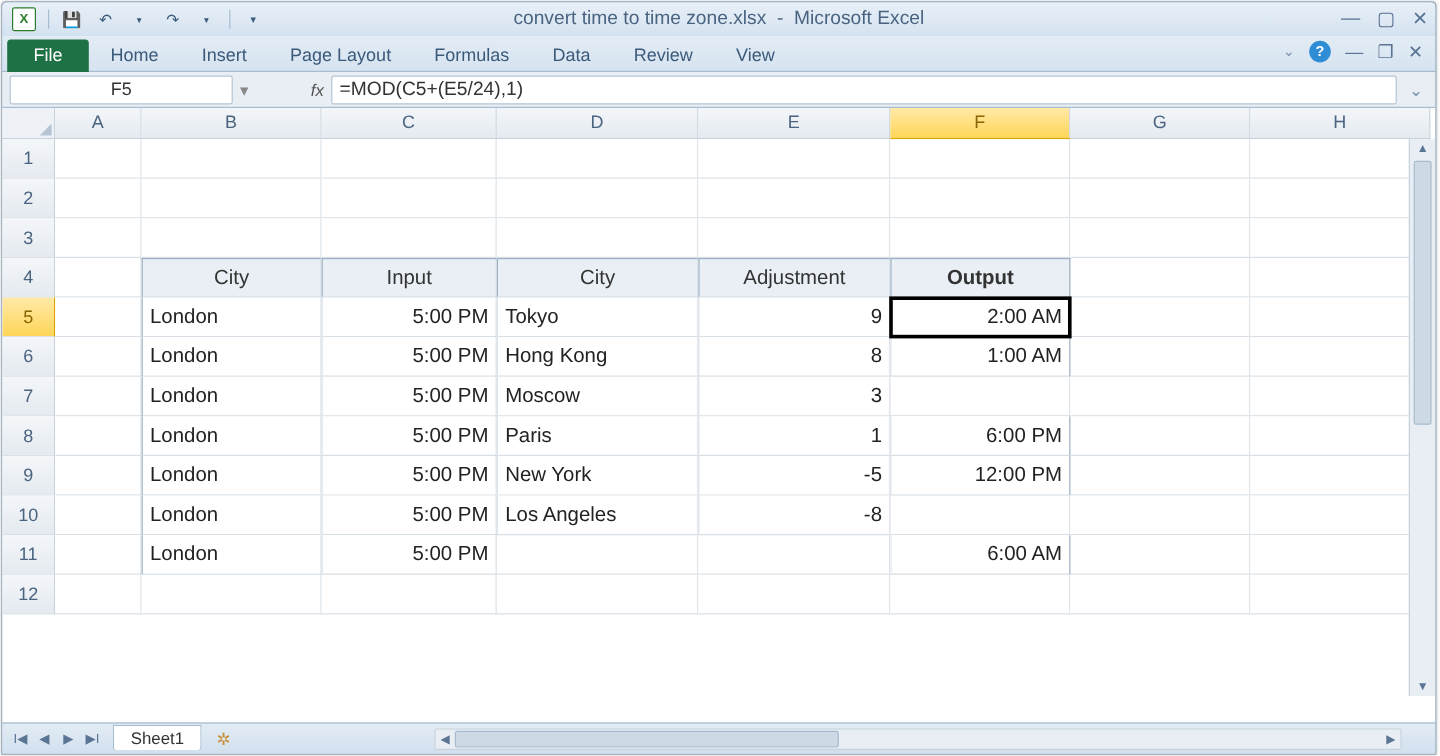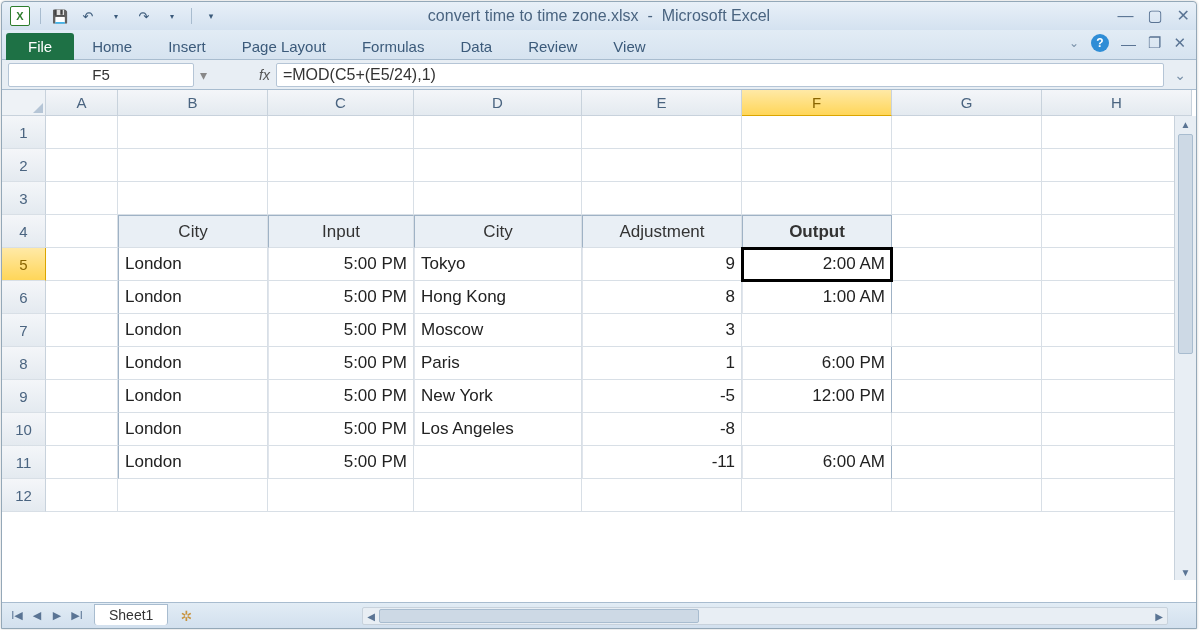--- a/index.html
+++ b/index.html
@@ -262,21 +262,20 @@
         <div class="gcell data-cell num" style="left: 222px; top: 264px; width: 146px; height: 33px;">5:00 PM</div>
         <div class="gcell data-cell" style="left: 368px; top: 264px; width: 168px; height: 33px;">New York</div>
         <div class="gcell data-cell num" style="left: 536px; top: 264px; width: 160px; height: 33px;">-5</div>
         <div class="gcell data-cell num data-right-border" style="left: 696px; top: 264px; width: 150px; height: 33px;">12:00 PM</div>
         <div class="gcell data-cell data-left-border" style="left: 72px; top: 297px; width: 150px; height: 33px;">London</div>
         <div class="gcell data-cell num" style="left: 222px; top: 297px; width: 146px; height: 33px;">5:00 PM</div>
         <div class="gcell data-cell" style="left: 368px; top: 297px; width: 168px; height: 33px;">Los Angeles</div>
         <div class="gcell data-cell num" style="left: 536px; top: 297px; width: 160px; height: 33px;">-8</div>
         <div class="gcell data-cell data-left-border" style="left: 72px; top: 330px; width: 150px; height: 33px;">London</div>
         <div class="gcell data-cell num" style="left: 222px; top: 330px; width: 146px; height: 33px;">5:00 PM</div>
-        <div class="gcell data-cell num" style="left: 536px; top: 330px; width: 160px; height: 33px;">-11</div>
         <div class="gcell data-cell num data-right-border" style="left: 696px; top: 330px; width: 150px; height: 33px;">6:00 AM</div>
       </div>
     <div class="vscroll">
       <div class="arr" style="top:0">▲</div>
       <div class="thumb"></div>
       <div class="arr" style="bottom:0">▼</div>
     </div>
   </div>
 
   <div class="statusbar">

